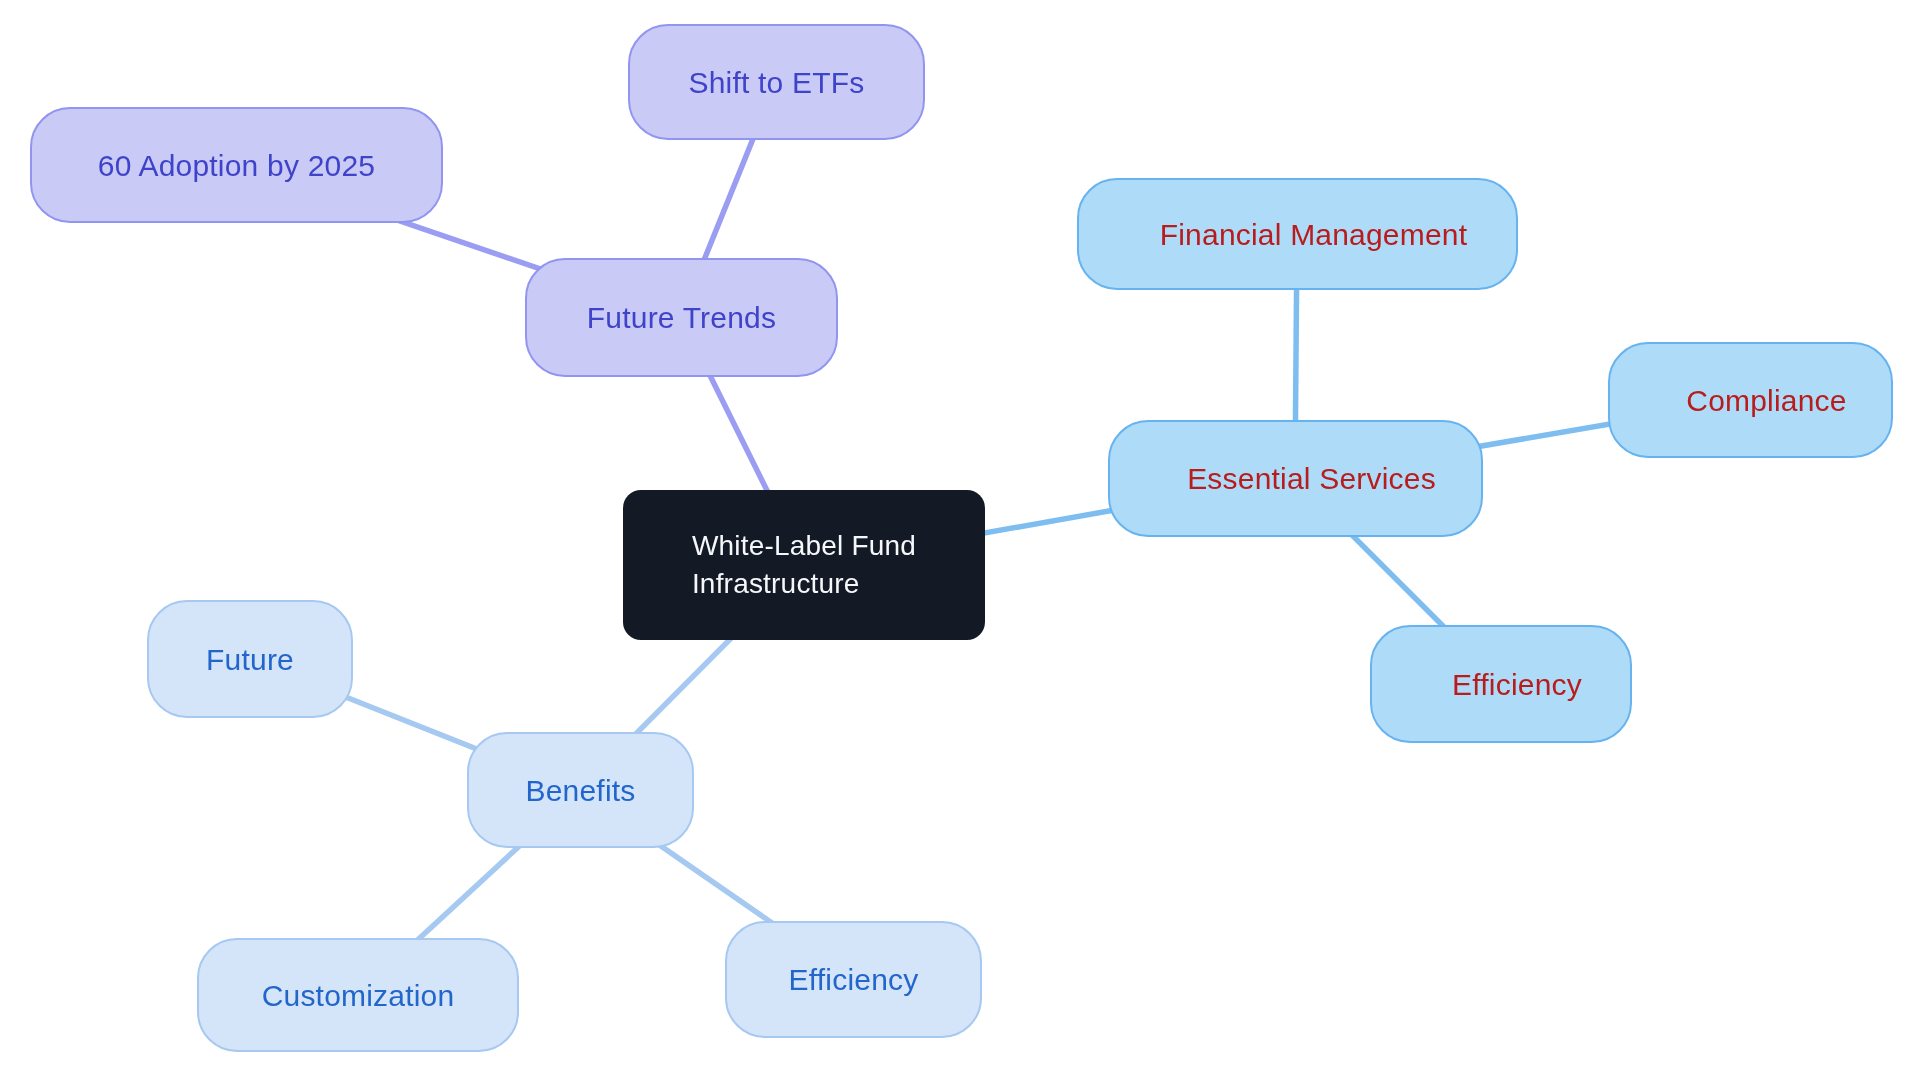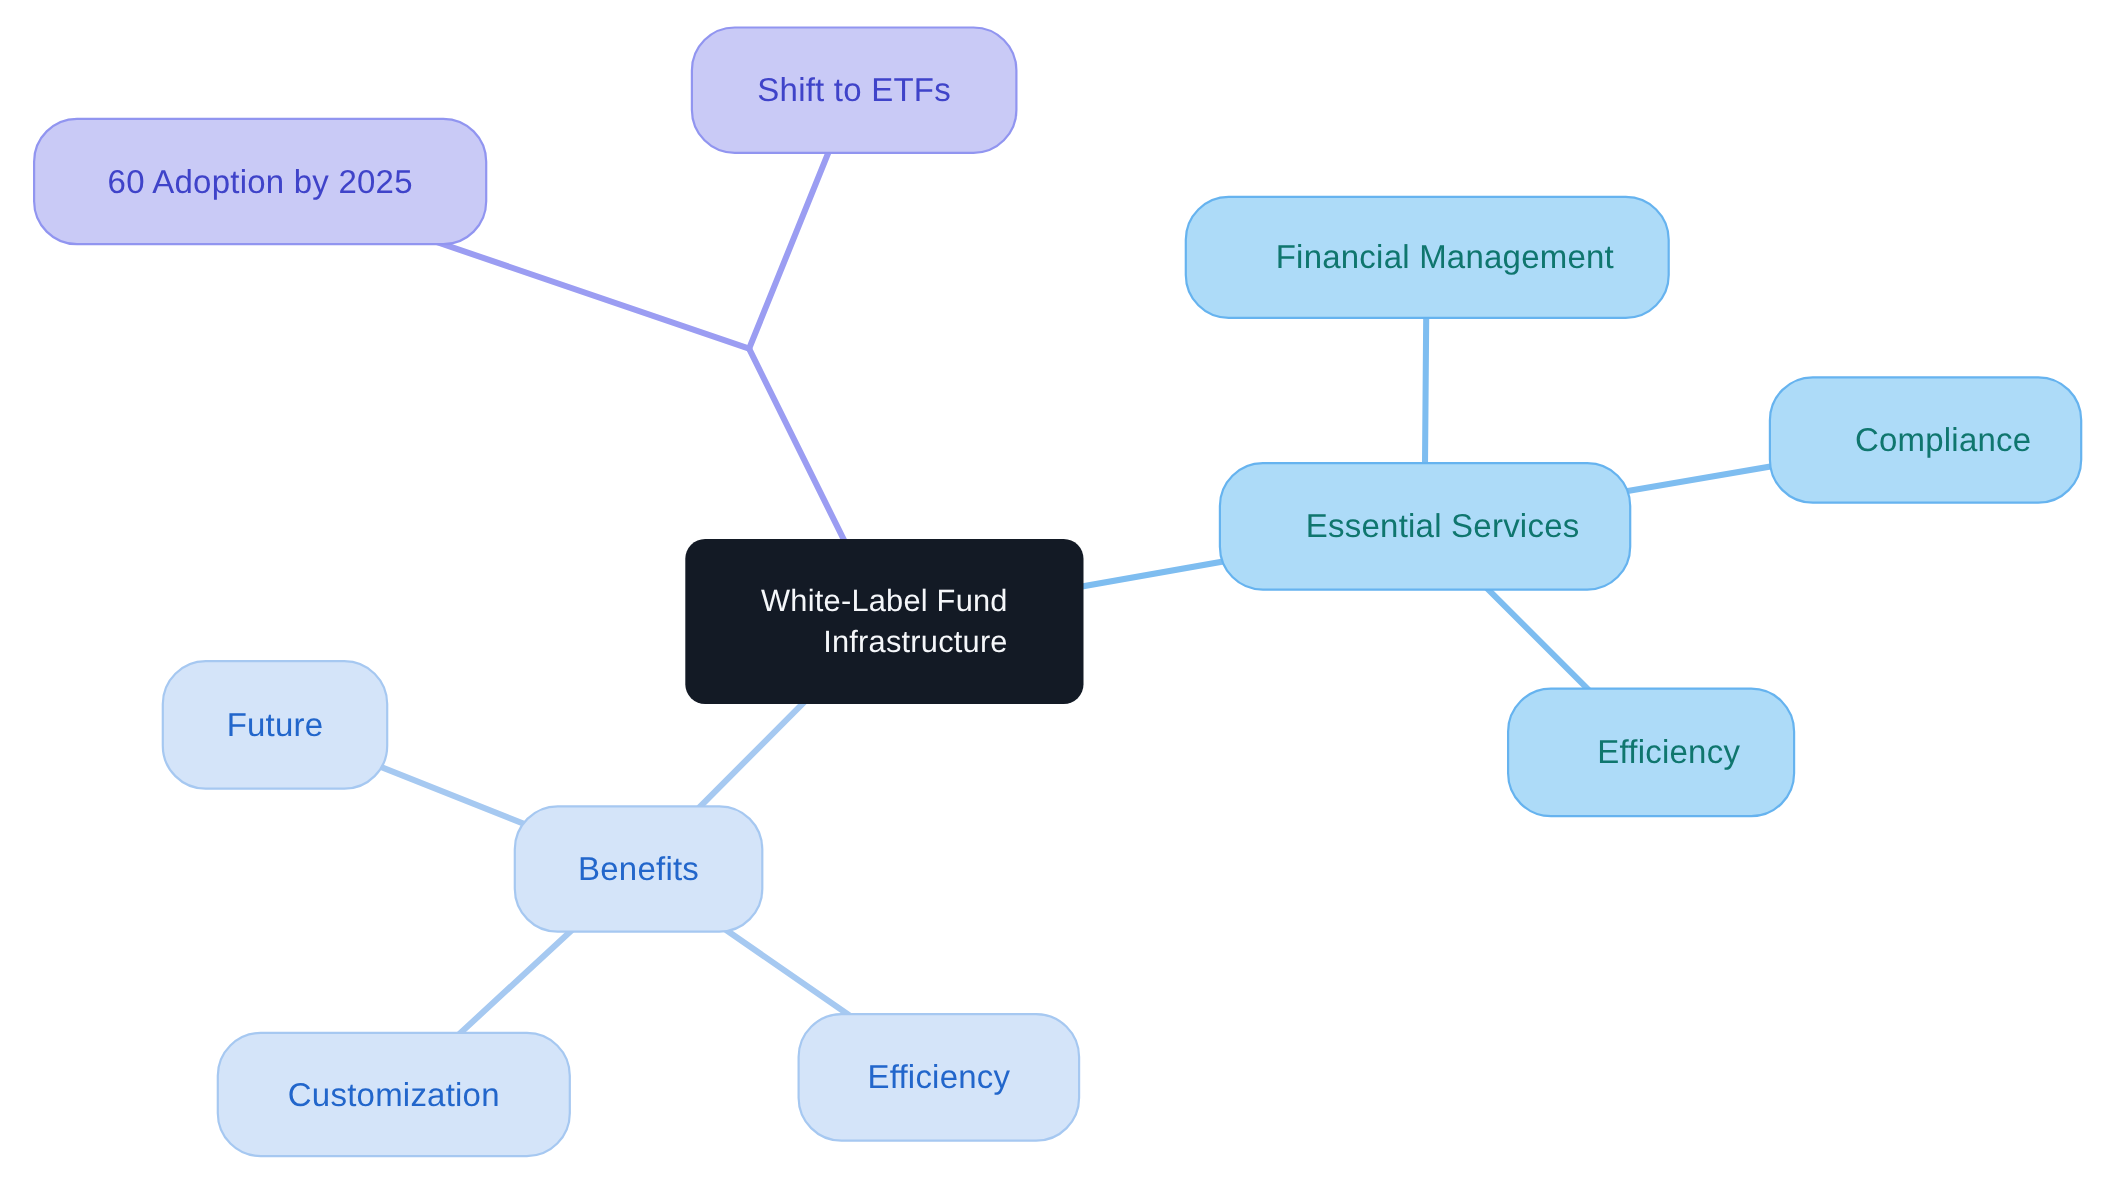--- a/index.html
+++ b/index.html
@@ -26,27 +26,27 @@
     z-index: 2;
     display: flex;
     align-items: center;
     justify-content: center;
     border-radius: 40px;
     box-sizing: border-box;
     cursor: pointer;
   }
   .node .label {
     white-space: pre-line;
-    text-align: right;
+    text-align: left;
     font-size: 30px;
     line-height: 1.3;
     letter-spacing: 0.2px;
   }
   .node.lav  { background: #c9caf6; border: 2px solid #9195f0; color: #3f43c9; }
-  .node.sky  { background: #addbf8; border: 2px solid #66b3ef; color: #0f766e; padding-left: 32px; }
+  .node.sky  { background: #addbf8; border: 2px solid #66b3ef; color: #b91c1c; padding-left: 32px; }
   .node.pale { background: #d4e4f9; border: 2px solid #a6c8f1; color: #2266cb; }
   .node.central {
     background: #131a25;
     border: none;
     color: #f5f7fa;
     border-radius: 18px;
   }
   .node.central .label { font-size: 28px; line-height: 1.35; }
 </style>
 </head>
@@ -69,20 +69,23 @@
     <line x1="580" y1="790" x2="250" y2="659" stroke="#a6c9f1" stroke-width="5.5" stroke-linecap="round"></line>
     <line x1="580" y1="790" x2="358" y2="995" stroke="#a6c9f1" stroke-width="5.5" stroke-linecap="round"></line>
     <line x1="580" y1="790" x2="853" y2="979" stroke="#a6c9f1" stroke-width="5.5" stroke-linecap="round"></line>
   </svg>
 
   <div class="node central" style="left:623px; top:490px; width:362px; height:150px;">
     <span class="label">White-Label Fund
 Infrastructure</span>
   </div>
 
+  <div class="node lav" style="left:525px; top:258px; width:313px; height:119px;">
+    <span class="label">Future Trends</span>
+  </div>
   <div class="node lav" style="left:628px; top:24px; width:297px; height:116px;">
     <span class="label">Shift to ETFs</span>
   </div>
   <div class="node lav" style="left:30px; top:107px; width:413px; height:116px;">
     <span class="label">60 Adoption by 2025</span>
   </div>
 
   <div class="node sky" style="left:1108px; top:420px; width:375px; height:117px;">
     <span class="label">Essential Services</span>
   </div>

